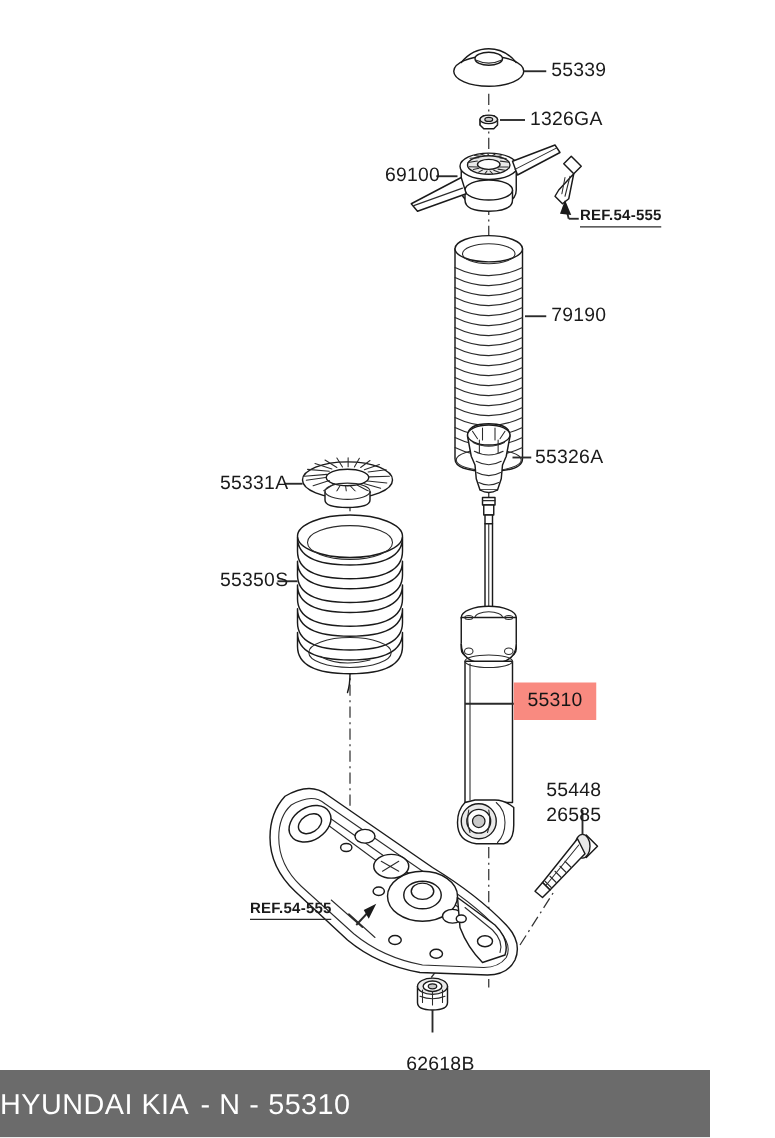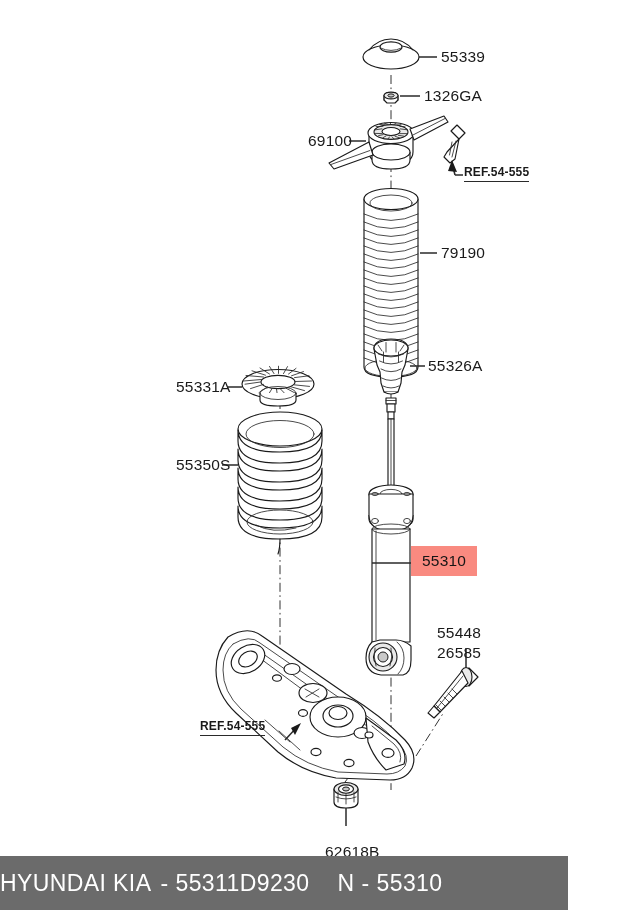--- a/index.html
+++ b/index.html
@@ -429,20 +429,19 @@
 
     <div class="callout" style="left:325px; top:803px;margin-top:39px;">62618B</div>
 
 
   </div>
 
   <div id="footer-bar">
     <div id="footer-inner">
       <span id="footer-brand">HYUNDAI  KIA</span>
       <span id="footer-dash">-</span>
-      <span id="footer-pn">55311D9230</span>
       <span id="footer-qty">N</span>
       <span id="footer-dash2">-</span>
       <span id="footer-group">55310</span>
     </div>
   </div>
 
 </div>
 
 </body></html>

